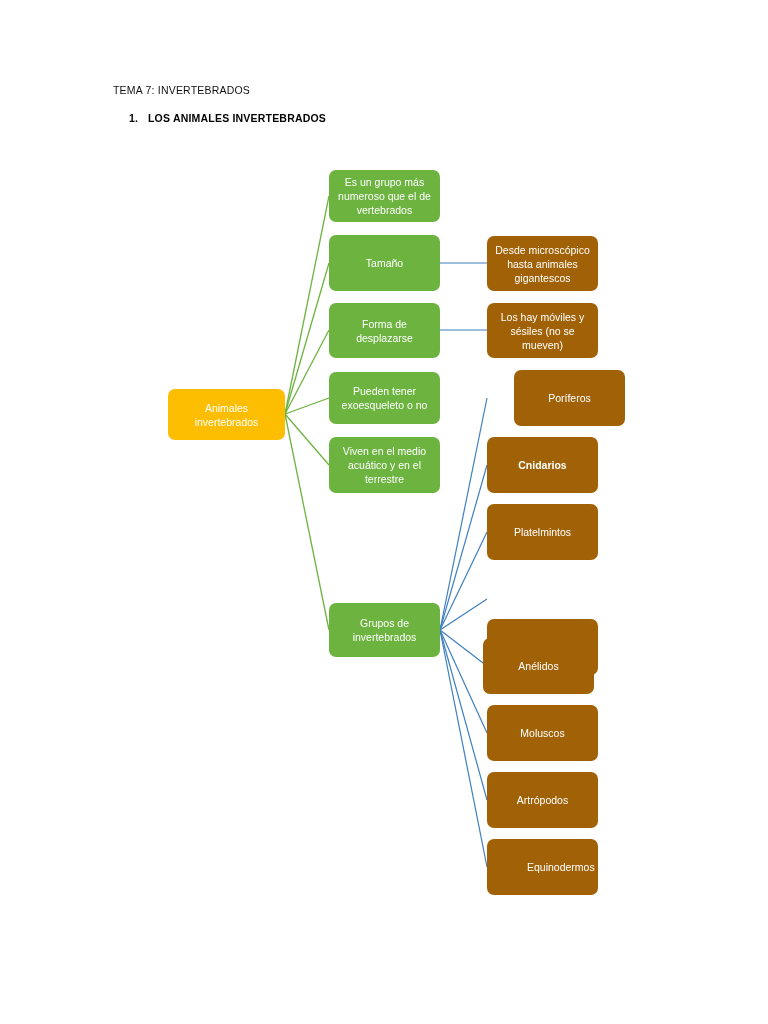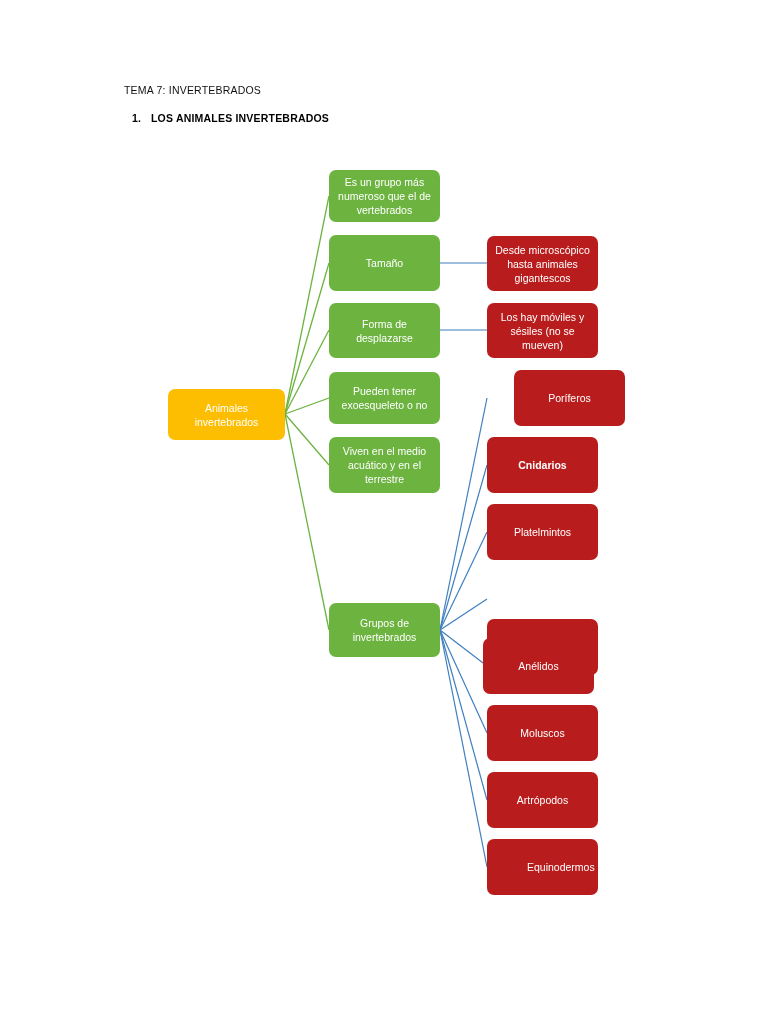--- a/index.html
+++ b/index.html
@@ -14,37 +14,37 @@
     position: relative;
     overflow: hidden;
     font-family: "Liberation Sans", "DejaVu Sans", sans-serif;
     color: #000000;
     -webkit-font-smoothing: antialiased;
   }
 
   
   #doc-header {
     position: absolute;
-    left: 124px;
+    left: 113px;
     top: 84px;
     width: 520px;
   }
   .doc-line-1 {
     font-size: 10.5px;
     letter-spacing: .2px;
     color: #111;
     margin: 0 0 16px 0;
     white-space: nowrap;
   }
   .doc-line-2 {
     font-size: 10.5px;
     font-weight: bold;
     letter-spacing: .2px;
     color: #000;
-    margin: 8px;
+    margin: 16px;
     white-space: nowrap;
   }
   .doc-line-2 .num { display: inline-block; width: 19px; }
 
   
   #diagram {
     position: absolute;
     left: 0;
     top: 0;
     width: 768px;
@@ -73,21 +73,21 @@
     z-index: 3;
   }
   .node .node-label {
     display: block;
     width: 100%;
     white-space: pre-line;
   }
 
   .node.root  { background: #fdbe02; }
   .node.green { background: #6cb33f; }
-  .node.blue  { background: #b91c1c; }
+  .node.blue  { background: #a16207; }
 </style>
 </head>
 <body>
 
 <div id="doc-header">
   <p class="doc-line-1">TEMA 7: INVERTEBRADOS</p>
   <p class="doc-line-2">
     <span class="num">1.</span><span>LOS ANIMALES INVERTEBRADOS</span>
   </p>
 </div>

